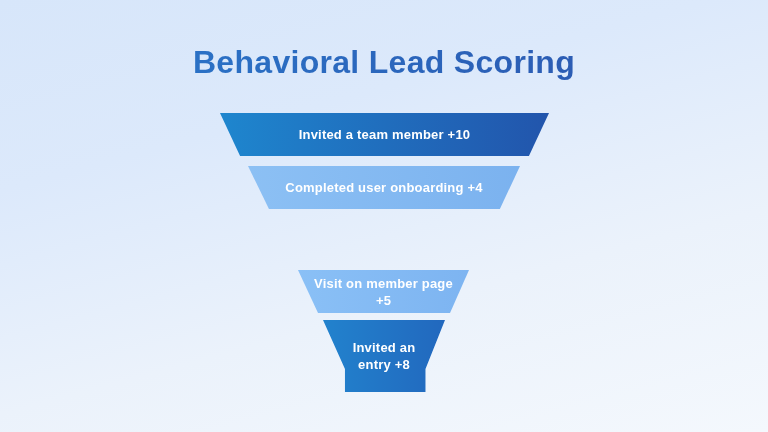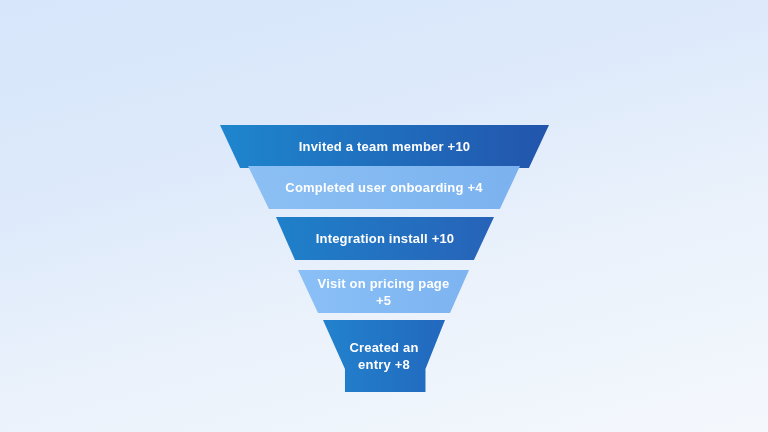--- a/index.html
+++ b/index.html
@@ -36,55 +36,53 @@
     align-items: center;
     justify-content: center;
     color: #ffffff;
     font-size: 13px;
     font-weight: bold;
     letter-spacing: 0.2px;
     line-height: 17px;
     text-align: center;
   }
   .seg-1 { left: 220px; top: 113px; width: 329px; height: 43px;
-           clip-path: polygon(0% 0%, 100% 0%, 93.9% 100%, 6.1% 100%); margin-top: 12px; }
+           clip-path: polygon(0% 0%, 100% 0%, 93.9% 100%, 6.1% 100%); }
   .seg-2 { left: 248px; top: 166px; width: 272px; height: 43px;
            clip-path: polygon(0% 0%, 100% 0%, 92.6% 100%, 7.7% 100%); }
   .seg-3 { left: 276px; top: 217px; width: 218px; height: 43px;
            clip-path: polygon(0% 0%, 100% 0%, 90.8% 100%, 8.7% 100%); }
   .seg-4 { left: 298px; top: 270px; width: 171px; height: 43px;
            clip-path: polygon(0% 0%, 100% 0%, 88.9% 100%, 11.7% 100%); }
   .seg-5 { left: 323px; top: 320px; width: 122px; height: 72px;
            clip-path: polygon(0% 0%, 100% 0%, 84% 68%, 84% 100%, 18% 100%, 18% 68%); }
   .seg .line { display: block; }
 </style>
 </head>
 <body>
 
 <div class="slide">
 
+  <h1 class="title" style="background-image: linear-gradient(90deg, rgb(42, 123, 206), rgb(44, 82, 171));">Behavioral Lead Scoring</h1>
 
   <div class="funnel">
 
     <div class="seg seg-1" style="background-image: linear-gradient(90deg, rgb(30, 134, 206), rgb(34, 85, 172)); color: rgb(255, 255, 255);">
       <span class="line">Invited a team member +10</span>
     </div>
 
     <div class="seg seg-2" style="background-image: linear-gradient(90deg, rgb(140, 192, 244), rgb(123, 178, 239)); color: rgb(255, 255, 255);">
       <span class="line">Completed user onboarding +4</span>
     </div>
 
-    <div class="seg seg-3" style="background-image: linear-gradient(90deg, rgb(31, 128, 201), rgb(39, 99, 184)); color: rgb(255, 255, 255);">
-      <span class="line">Integration install +10</span>
-    </div>
 
     <div class="seg seg-4" style="background-image: linear-gradient(90deg, rgb(138, 192, 246), rgb(125, 180, 241)); color: rgb(255, 255, 255);">
-      <span class="line">Visit on pricing page</span>
+      <span class="line">Visit on member page</span>
       <span class="line">+5</span>
     </div>
 
     <div class="seg seg-5" style="background-image: linear-gradient(90deg, rgb(34, 130, 205), rgb(34, 104, 190)); color: rgb(255, 255, 255);">
-      <span class="line">Created an</span>
+      <span class="line">Invited an</span>
       <span class="line">entry +8</span>
     </div>
 
   </div>
 </div>
 
 </body></html>

